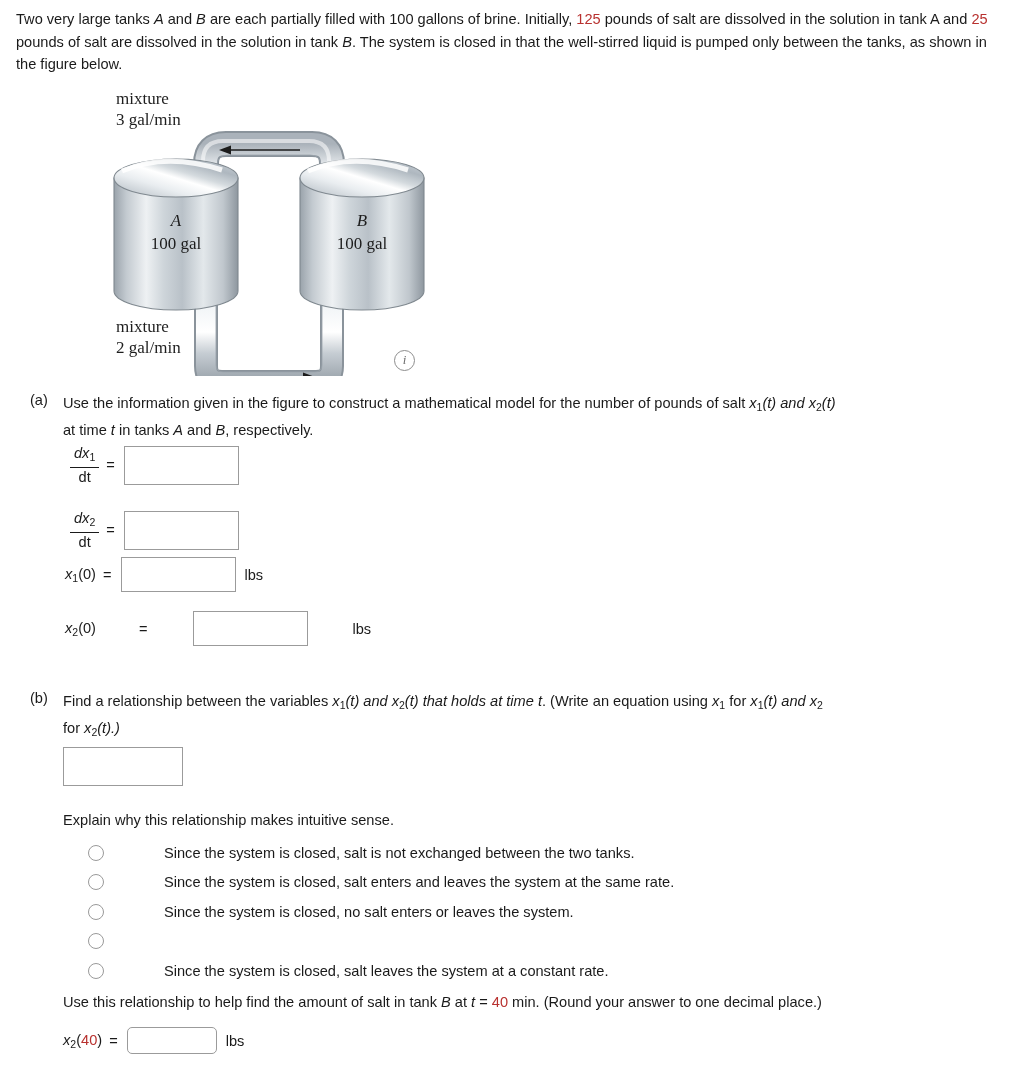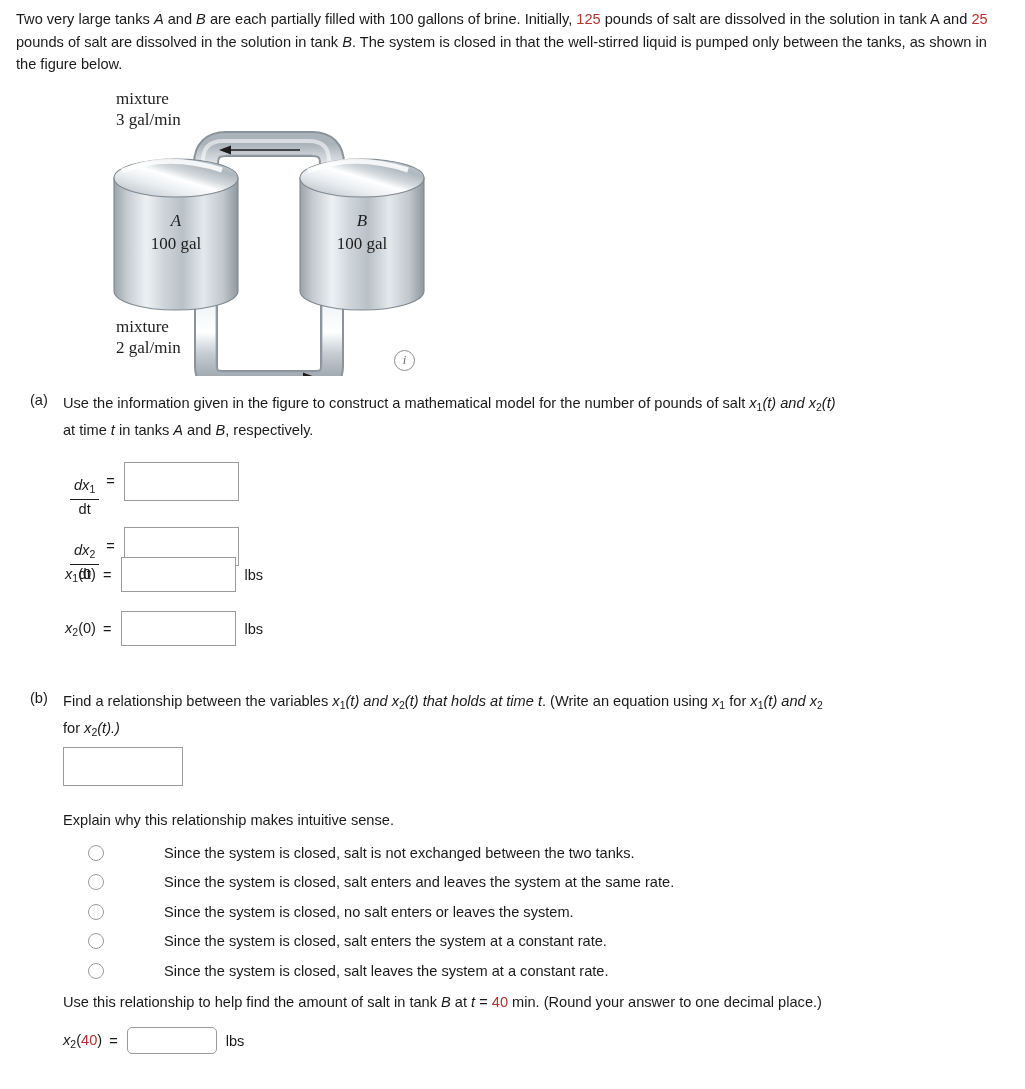--- a/index.html
+++ b/index.html
@@ -100,21 +100,20 @@
     position: absolute;
     left: 70px;
     display: flex;
     align-items: center;
   }
   .frac {
     display: inline-block;
     text-align: center;
     font-size: 14.6px;
     line-height: 17px;
-    margin-top: 32px;
   }
   .frac .num {
     display: block;
     padding: 0 4px 1px 4px;
     border-bottom: 1.3px solid #1a1a1a;
     font-style: italic;
   }
   .frac .den {
     display: block;
     padding-top: 1px;
@@ -283,21 +282,21 @@
   <span class="inbox" style="width:115px;height:39px;"></span>
 </div>
 
 <div class="val-row" style="top:557px;">
   <span style="font-size:14.6px;"><span class="mvar">x</span><sub>1</sub><span>(0)</span></span>
   <span class="eqsign">=</span>
   <span class="inbox" style="width:115px;height:35px;"></span>
   <span class="unit">lbs</span>
 </div>
 
-<div class="val-row" style="top:611px;">
+<div class="val-row" style="top:611px;gap:36px;">
   <span style="font-size:14.6px;"><span class="mvar">x</span><sub>2</sub><span>(0)</span></span>
   <span class="eqsign">=</span>
   <span class="inbox" style="width:115px;height:35px;"></span>
   <span class="unit">lbs</span>
 </div>
 
 <div class="qlabel" style="top:690px;">(b)</div>
 <div class="qbody" style="top:690px; width:950px;">
   <span>Find a relationship between the variables </span><span class="mvar">x</span><sub>1</sub><span class="mvar">(t) and </span><span class="mvar">x</span><sub>2</sub><span class="mvar">(t) that holds at time </span><span class="mvar">t</span><span>. (Write an equation using </span><span class="mvar">x</span><sub>1</sub><span> for </span><span class="mvar">x</span><sub>1</sub><span class="mvar">(t) and </span><span class="mvar">x</span><sub>2</sub><br>
   <span>for </span><span class="mvar">x</span><sub>2</sub><span class="mvar">(t).)</span>
@@ -317,21 +316,20 @@
   <div class="radio-item">
     <span class="radio-circle"></span>
     <span class="radio-label">Since the system is closed, salt enters and leaves the system at the same rate.</span>
   </div>
   <div class="radio-item">
     <span class="radio-circle"></span>
     <span class="radio-label">Since the system is closed, no salt enters or leaves the system.</span>
   </div>
   <div class="radio-item">
     <span class="radio-circle"></span>
-    <span class="radio-label">Since the system is closed, salt enters the system at a constant rate.</span>
   </div>
   <div class="radio-item">
     <span class="radio-circle"></span>
     <span class="radio-label">Since the system is closed, salt leaves the system at a constant rate.</span>
   </div>
 </div>
 
 <div style="position:absolute; left:63px; top:994px; font-size:14.6px; width:930px;">
   <span>Use this relationship to help find the amount of salt in tank </span><span class="mvar">B</span><span> at </span><span class="mvar">t</span><span> = </span><span class="red">40</span><span> min. (Round your answer to one decimal place.)</span>
 </div>

